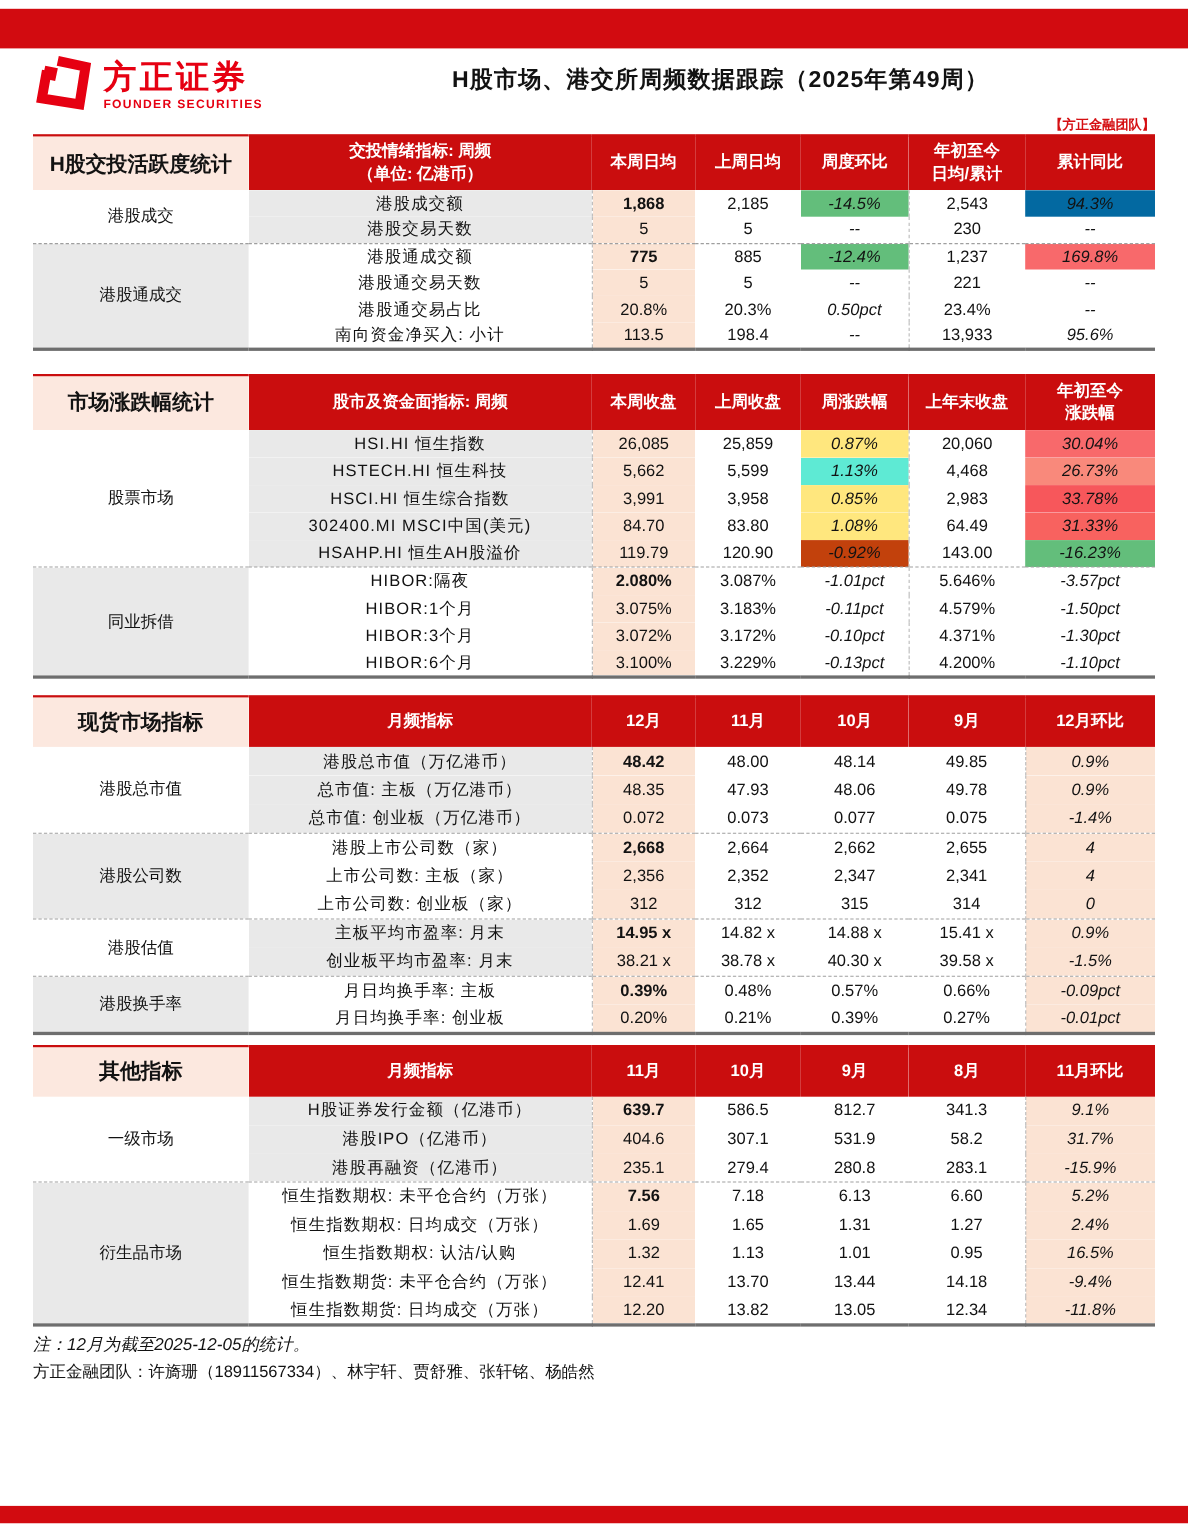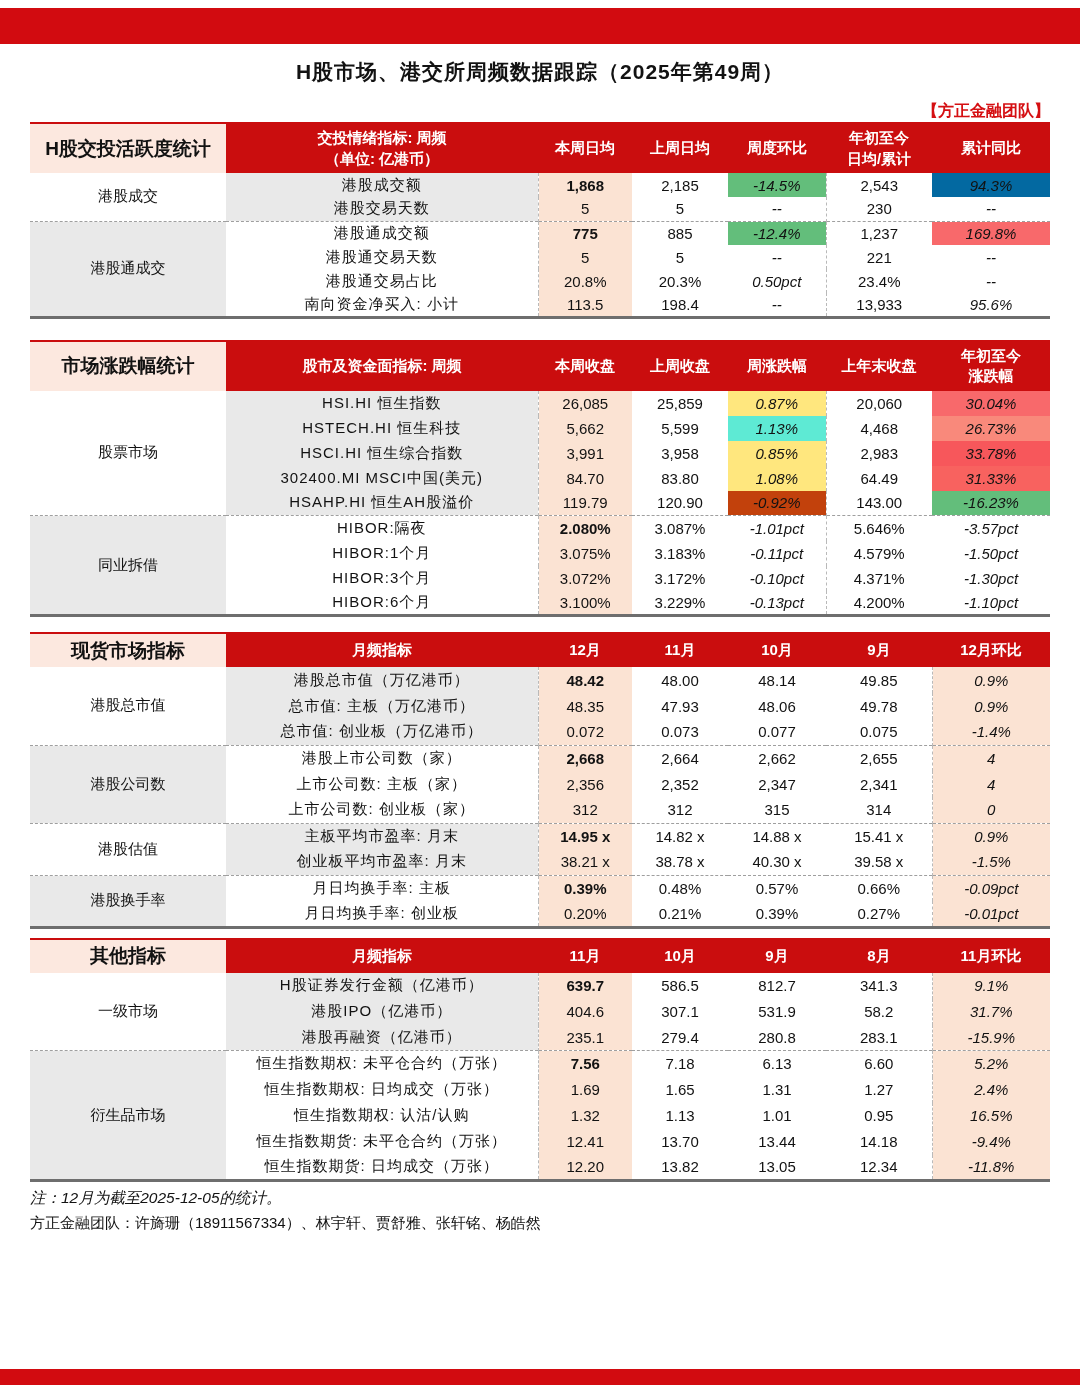--- a/index.html
+++ b/index.html
@@ -11,33 +11,33 @@
   .botbar{position:absolute;bottom:0;left:0;width:1080px;height:16px;background:#d20b10;}
   .content{width:1020px;margin:0 auto;padding-top:48px;}
 
   
   .hdr{position:relative;display:flex;height:60px;}
   .logo{width:230px;display:flex;align-items:center;gap:10px;}
   .logo-txt{display:flex;flex-direction:column;line-height:1;}
   .logo-cn{color:#e60012;font-size:30px;font-weight:bold;letter-spacing:3px;}
   .logo-en{color:#e60012;font-size:11px;font-weight:bold;letter-spacing:1.2px;margin-top:4px;}
   .title{flex:1;text-align:center;font-size:21px;font-weight:bold;padding-top:10px;letter-spacing:1px;}
-  .badge{position:absolute;right:0;bottom:-14px;color:#d50f12;font-size:16px;font-weight:bold;}
+  .badge{position:absolute;right:0;bottom:-14px;color:#d50f12;font-size:12px;font-weight:bold;}
   .daterow{margin-top:22px;padding-left:88px;font-size:16px;font-weight:600;}
 
   
   table.dt{border-collapse:collapse;table-layout:fixed;width:1020px;
     border-top:2px solid #ca0d0e;border-bottom:3px solid #6e6e6e;}
   #tables table:nth-of-type(1){margin-top:14px;}
   #tables table:nth-of-type(2){margin-top:21px;}
   #tables table:nth-of-type(3){margin-top:15px;}
   #tables table:nth-of-type(4){margin-top:9px;}
   .dt th,.dt td{text-align:center;vertical-align:middle;padding:0 2px;overflow:hidden;}
   .dt thead tr{height:50px;}
-  .dt.monthly thead tr{height:34px;padding-left:38px;}
+  .dt.monthly thead tr{height:46px;padding-left:38px;}
   .dt.weekly tbody tr{height:24px;}
   .dt:nth-of-type(2).weekly tbody tr{height:25px;}
   .dt.monthly tbody tr{height:26px;}
   th.lt{background:#fce8df;font-size:19px;font-weight:bold;color:#121212;}
   th.ih,th.ch{background:#ca0d0e;color:#ffffff;font-weight:bold;font-size:15px;white-space:pre-line;line-height:1.35;}
   td{font-size:15px;}
   td.ind{letter-spacing:1px;}
   .bg-gray{background:#e9e9e9;}
   .bg-white{background:#ffffff;}
   td.peach{background:#fbe3d3;}
@@ -53,20 +53,32 @@
   .team{margin-top:5px;font-size:15px;}
 </style>
 </head>
 <body>
 
 <div class="topbar"></div>
 
 <div class="content">
 
   <div class="hdr">
+    <div class="logo">
+      <span>
+        <svg width="54" height="54" viewBox="0 0 60 60">
+          <path d="M25 7 L53 13 L47 51 L9 45 L14 17" fill="none" stroke="#e60012" stroke-width="10"></path>
+          <rect x="11" y="13" width="13" height="13" fill="#e60012" transform="rotate(12 17 19)"></rect>
+        </svg>
+      </span>
+      <span class="logo-txt">
+        <span class="logo-cn">方正证券</span>
+        <span class="logo-en">FOUNDER SECURITIES</span>
+      </span>
+    </div>
     <div class="title">H股市场、港交所周频数据跟踪（2025年第49周）</div>
     <div class="badge">【方正金融团队】</div>
   </div>
 
 
   <div id="tables">
       <table class="dt weekly">
         <colgroup>
           <col style="width: 196px;">
           <col style="width: 312px;">

